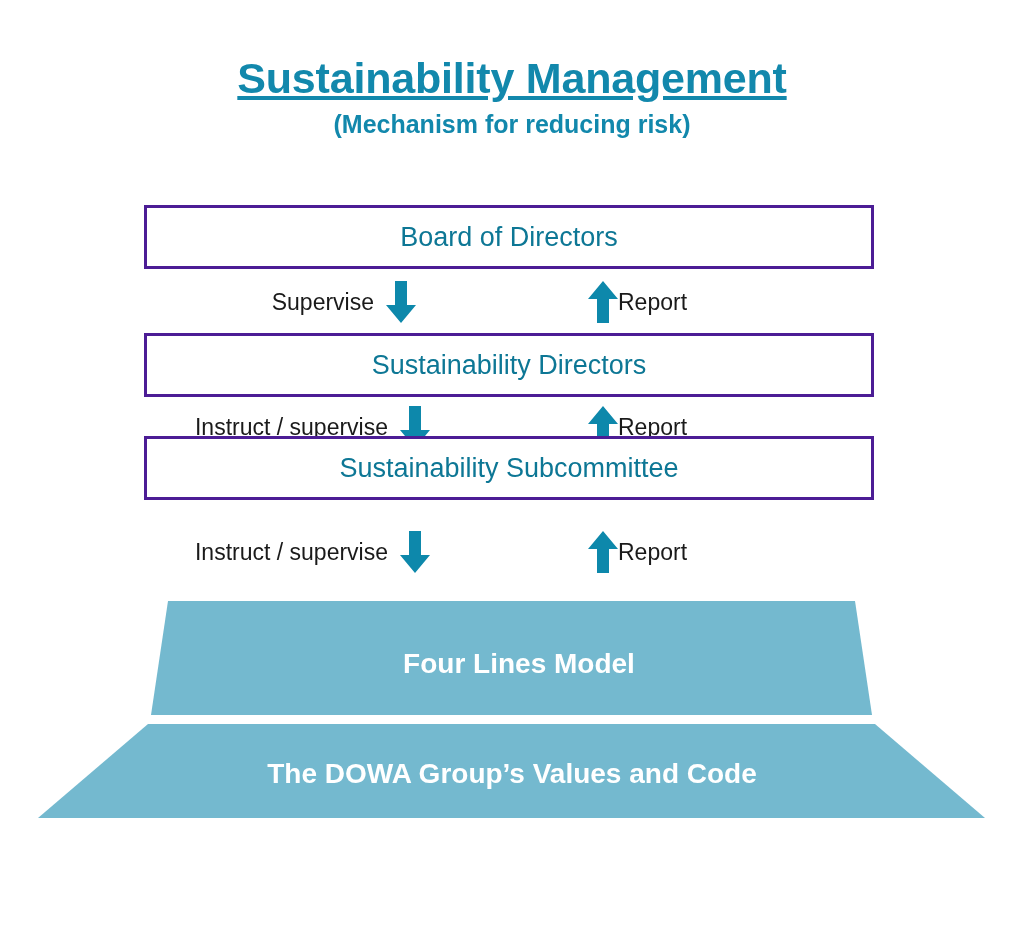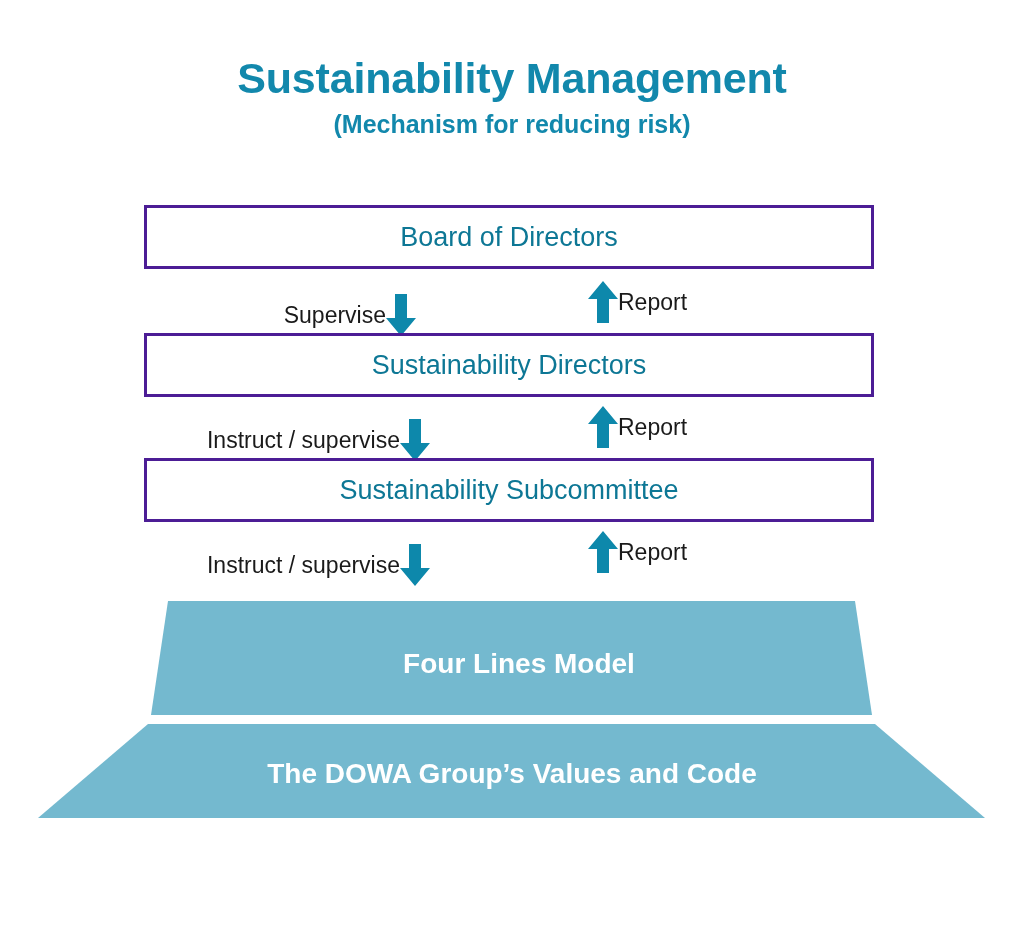--- a/index.html
+++ b/index.html
@@ -30,20 +30,21 @@
     width: 1024px;
     text-align: center;
   }
   .main-title {
     font-size: 43px;
     font-weight: bold;
     color: #1288ac;
     letter-spacing: -0.2px;
     line-height: 1.08;
     margin: 0;
+    text-decoration: underline;
   }
   .sub-title {
     font-size: 25px;
     font-weight: bold;
     color: #1288ac;
     margin: 0;
     padding-top: 10px;
     line-height: 1.1;
   }
 
@@ -61,40 +62,41 @@
     justify-content: center;
   }
   .org-box-label {
     font-size: 27px;
     color: #0d7795;
     line-height: 1;
     white-space: nowrap;
   }
   #box-board      { top: 205px; }
   #box-committee  { top: 333px; }
-  #box-subcommittee { top: 458px; }
+  #box-subcommittee { top: 436px; }
 
   
   .flow-row {
     position: absolute;
     left: 0;
     width: 1024px;
     height: 42px;
   }
   #flow-row-1 { top: 281px; }
   #flow-row-2 { top: 406px; }
   #flow-row-3 { top: 531px; }
 
   .flow-left {
     position: absolute;
     right: 628px;   
-    top: 13px;
+    top: 0;
     height: 42px;
     display: flex;
     align-items: center;
+    gap: 12px;
   }
   .flow-right {
     position: absolute;
     left: 588px;
     top: 0;
     height: 42px;
     display: flex;
     align-items: center;
   }
   .flow-label {

